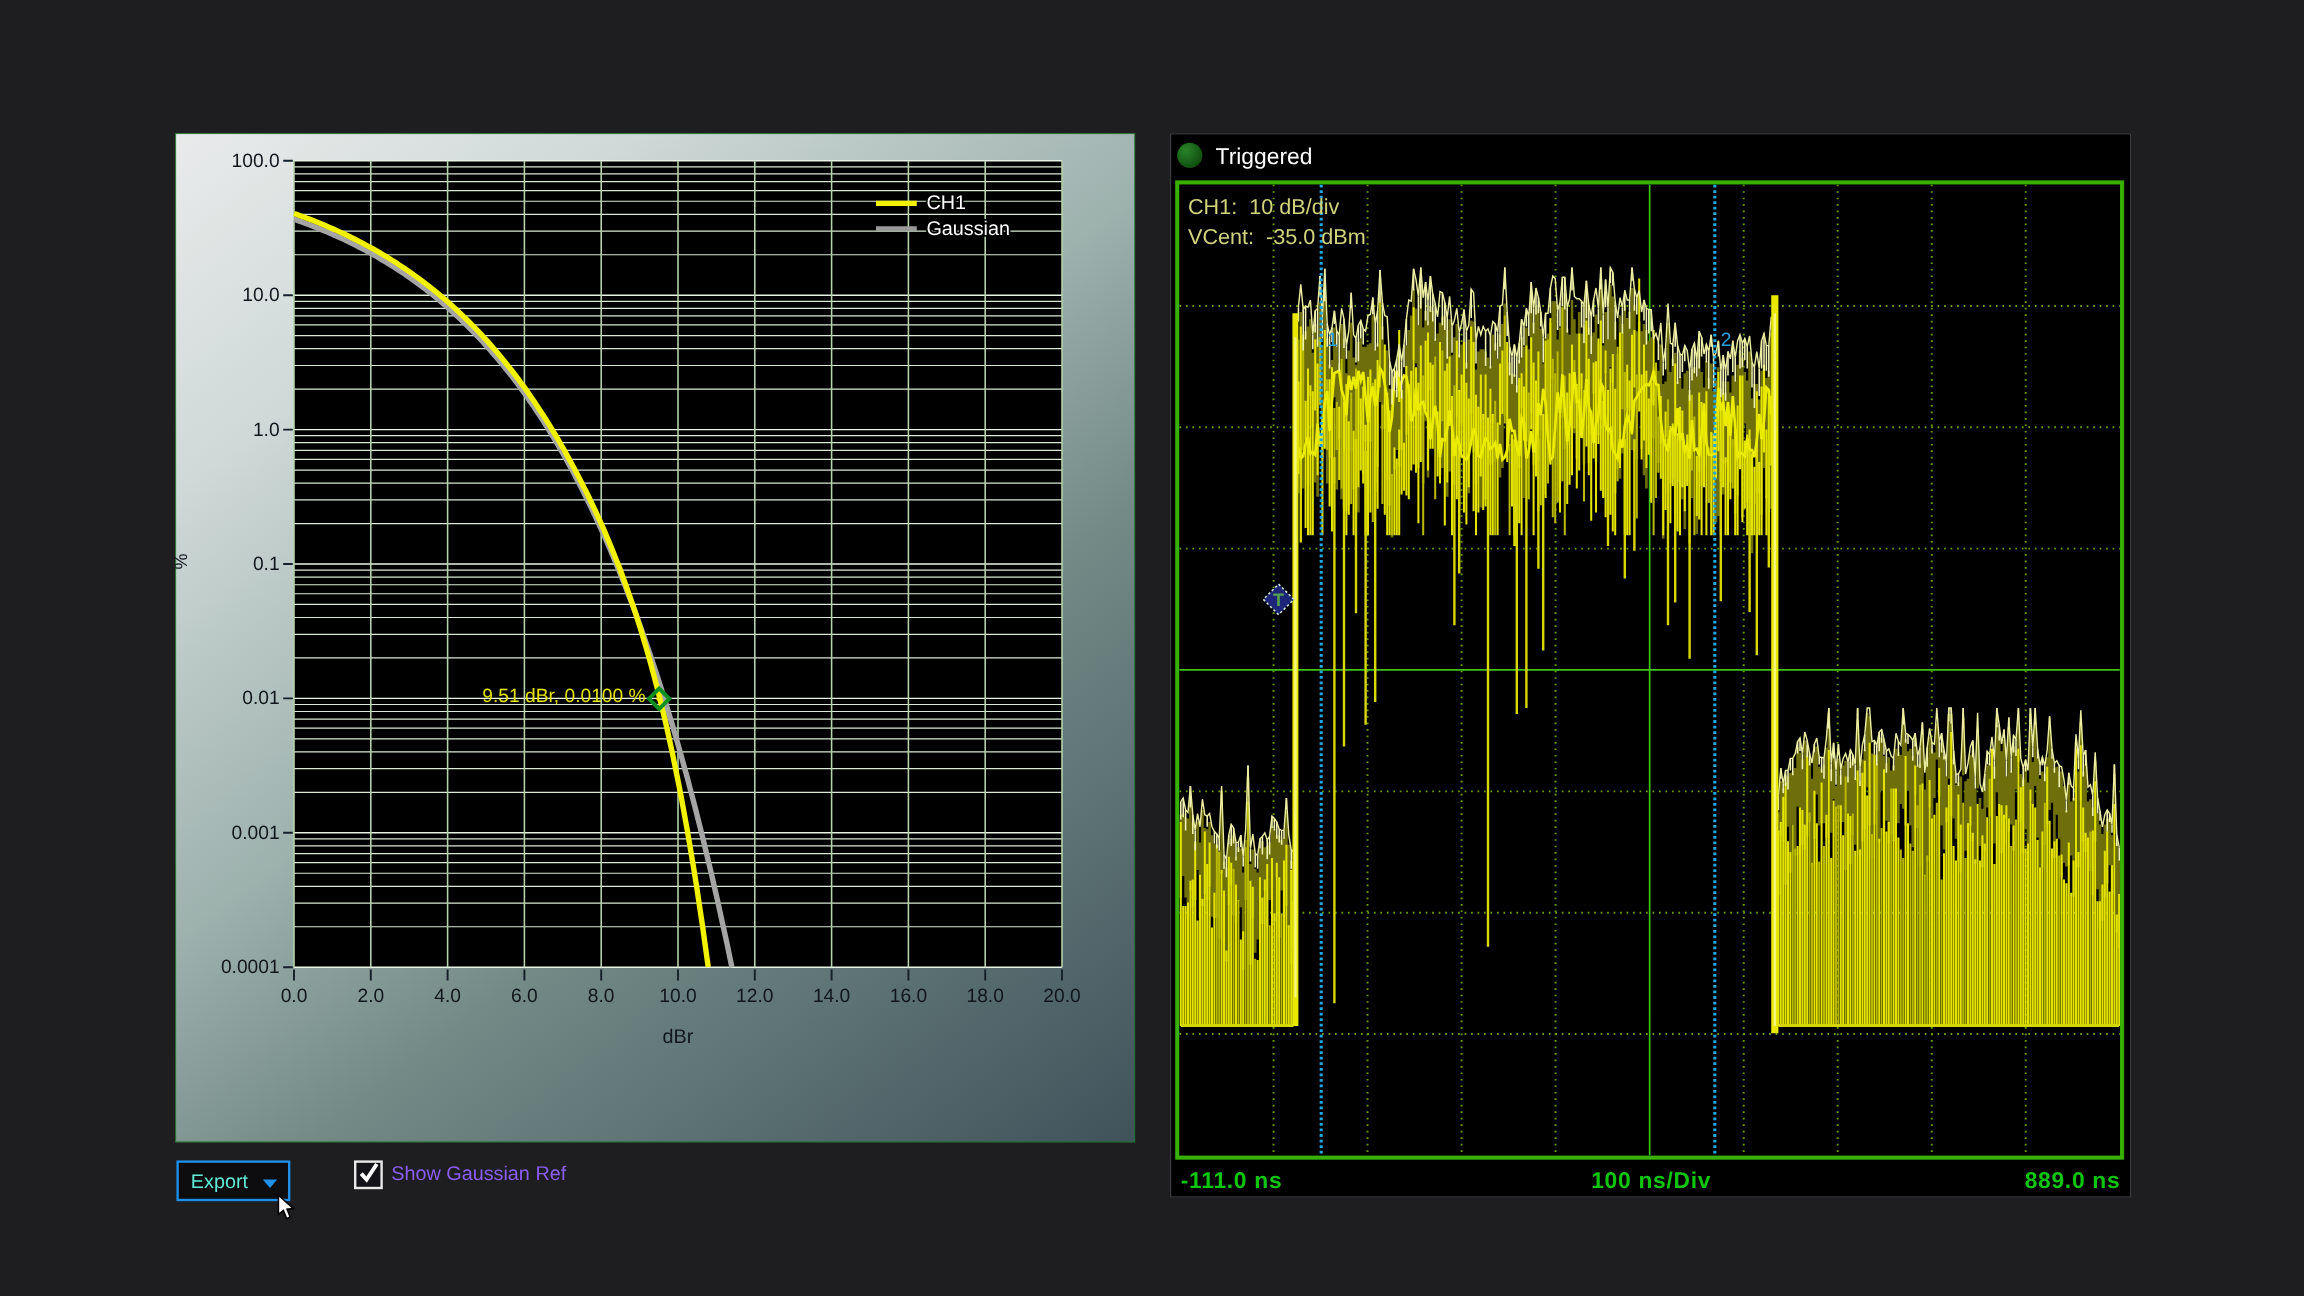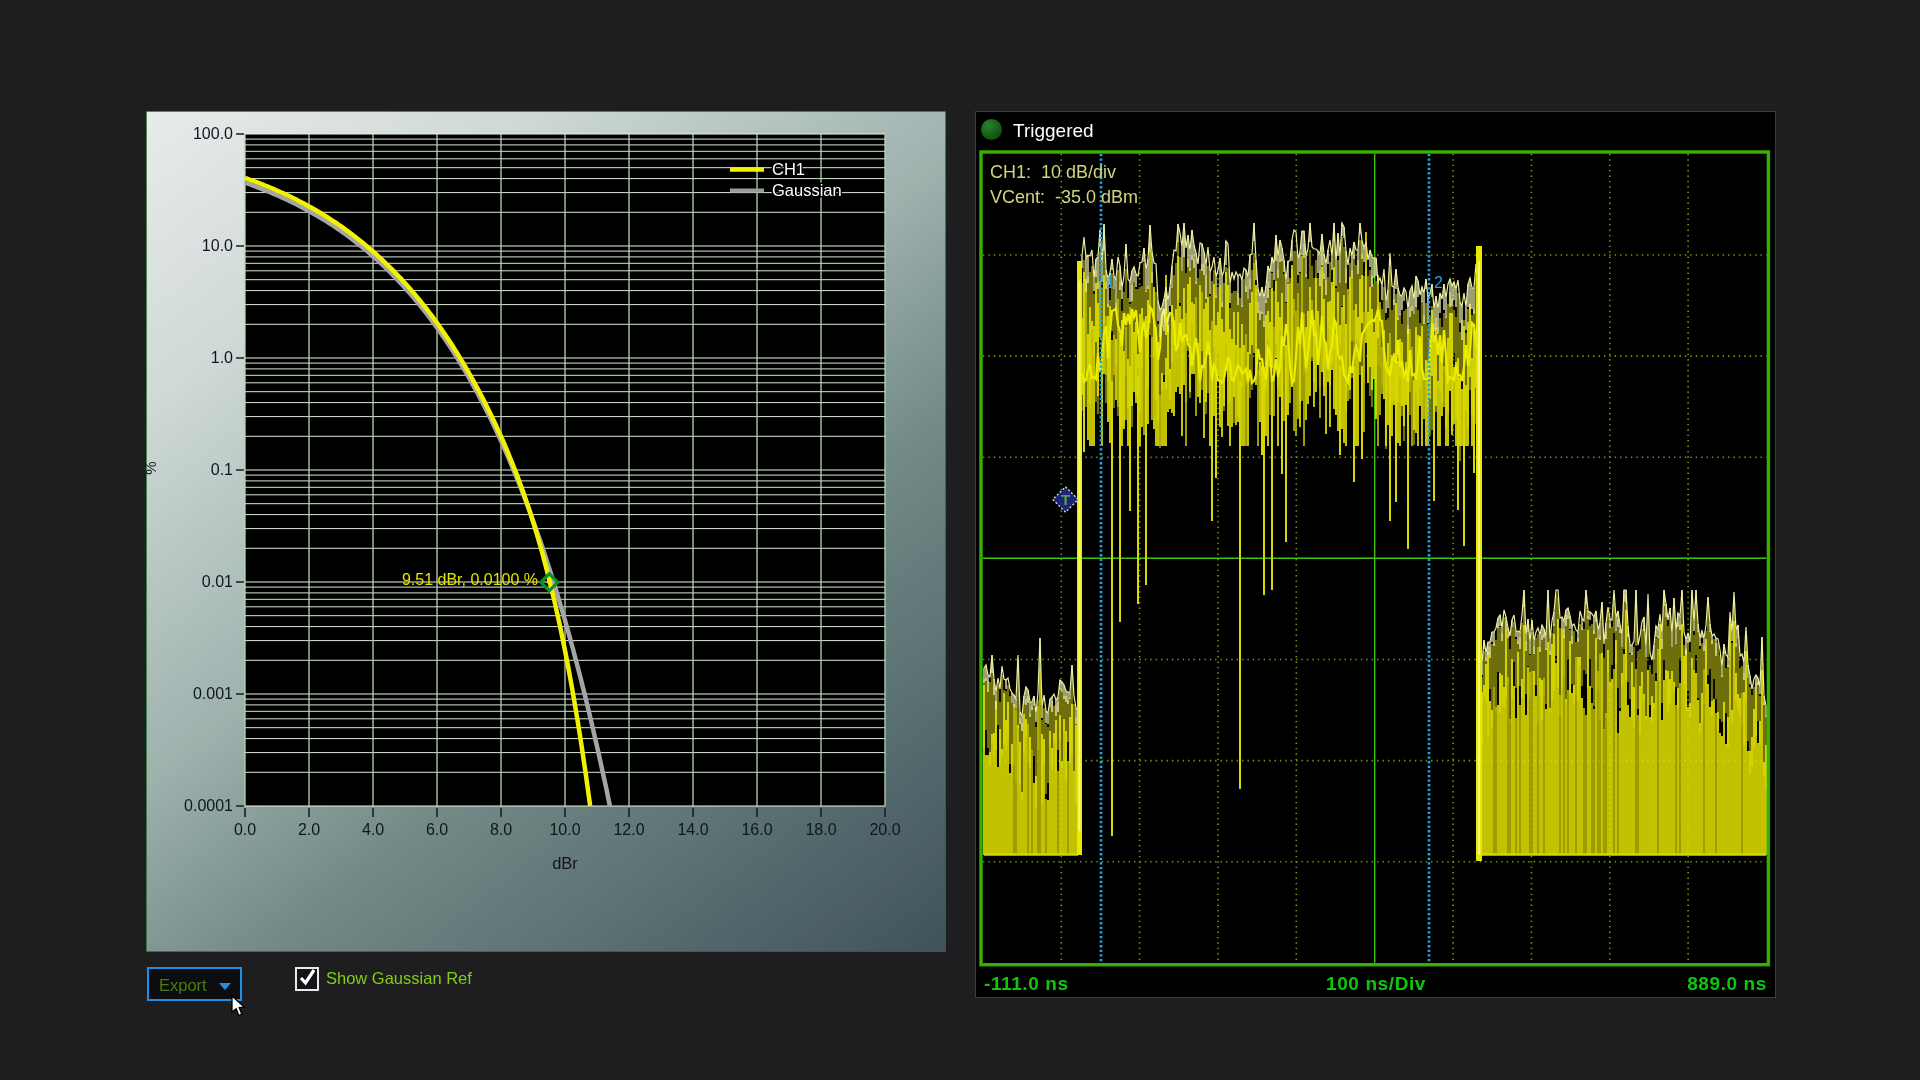--- a/index.html
+++ b/index.html
@@ -96,28 +96,28 @@
         <text x="0" y="5.5" text-anchor="middle" font-size="15" font-weight="bold" fill="#55a050" font-family="Liberation Sans, sans-serif">T</text>
       </g>
 <text x="15" y="67" font-size="18" fill="#d2d47c" font-family="Liberation Sans, sans-serif">CH1:&nbsp;&nbsp;10 dB/div</text>
 <text x="15" y="92" font-size="18" fill="#d2d47c" font-family="Liberation Sans, sans-serif">VCent:&nbsp;&nbsp;-35.0 dBm</text>
 <text x="9" y="879" font-size="19" font-weight="bold" letter-spacing="0.6" fill="#0fc60f" font-family="Liberation Sans, sans-serif">-111.0 ns</text>
 <text x="401" y="879" text-anchor="middle" font-size="19" font-weight="bold" letter-spacing="0.6" fill="#0fc60f" font-family="Liberation Sans, sans-serif">100 ns/Div</text>
 <text x="792" y="879" text-anchor="end" font-size="19" font-weight="bold" letter-spacing="0.6" fill="#0fc60f" font-family="Liberation Sans, sans-serif">889.0 ns</text>
 </svg>
 
 <div style="position:absolute;left:147px;top:967px;width:95px;height:34px;background:#0d0d10;border:2px solid #1f8fe8;box-sizing:border-box;">
- <span style="position:absolute;left:10px;top:7px;font-size:16.5px;color:#4d7c0f;font-family:'Liberation Sans',sans-serif;">Export</span>
+ <span style="position:absolute;left:10px;top:7px;font-size:16.5px;color:#5eead4;font-family:'Liberation Sans',sans-serif;">Export</span>
  <svg width="14" height="10" style="position:absolute;right:8px;top:12px">
         <path d="M1 2 L13 2 L7 9 Z" fill="#1f8fe8"></path>
       </svg>
 </div>
 <svg width="20" height="24" style="position:absolute;left:230px;top:995px;z-index:5">
       <path d="M2 1 L2 17 L6.2 13.8 L8.8 20.5 L11.8 19.2 L9.2 12.6 L14.5 12.2 Z" fill="#fff" stroke="#000" stroke-width="1.3"></path>
     </svg>
 <div style="position:absolute;left:295px;top:967px;width:24px;height:24px;background:#141418;border:2px solid #e9e9e9;box-sizing:border-box;">
  <svg width="24" height="24" style="position:absolute;left:0px;top:-3px">
         <path d="M4 12 L8.5 17 L17 4" fill="none" stroke="#fff" stroke-width="3.2"></path>
       </svg>
 </div>
-<span style="position:absolute;left:326px;top:969px;font-size:16.5px;color:#84cc16;font-family:'Liberation Sans',sans-serif;">Show Gaussian Ref</span>
+<span style="position:absolute;left:326px;top:969px;font-size:16.5px;color:#8b5cf6;font-family:'Liberation Sans',sans-serif;">Show Gaussian Ref</span>
 
 </div>
 
 </body></html>

